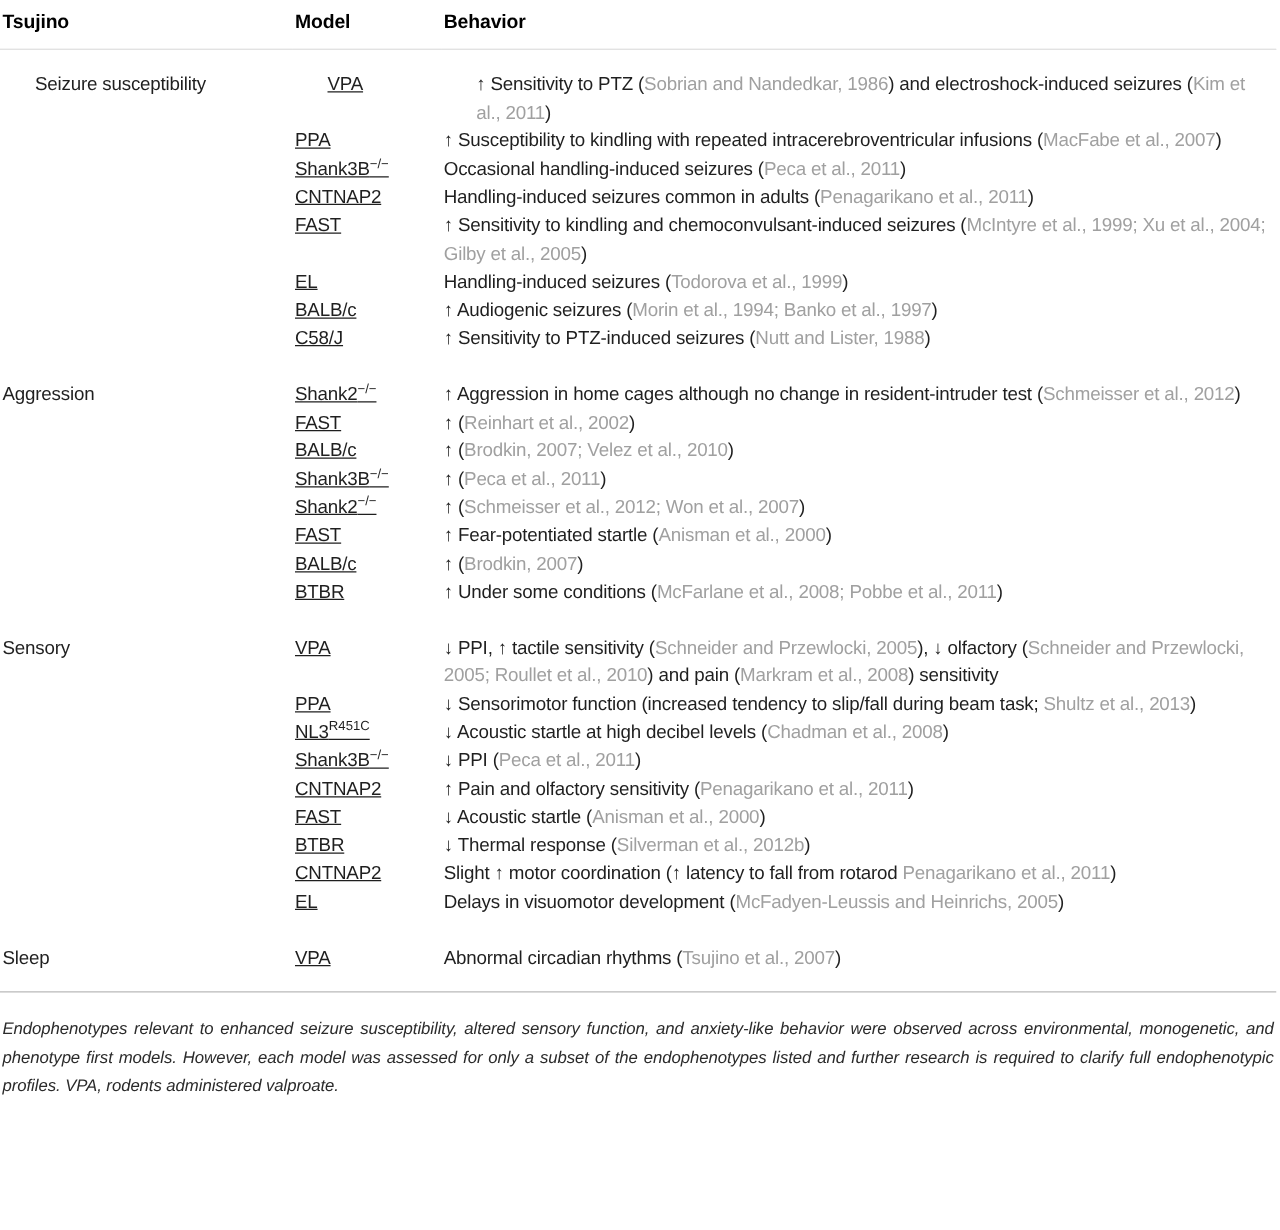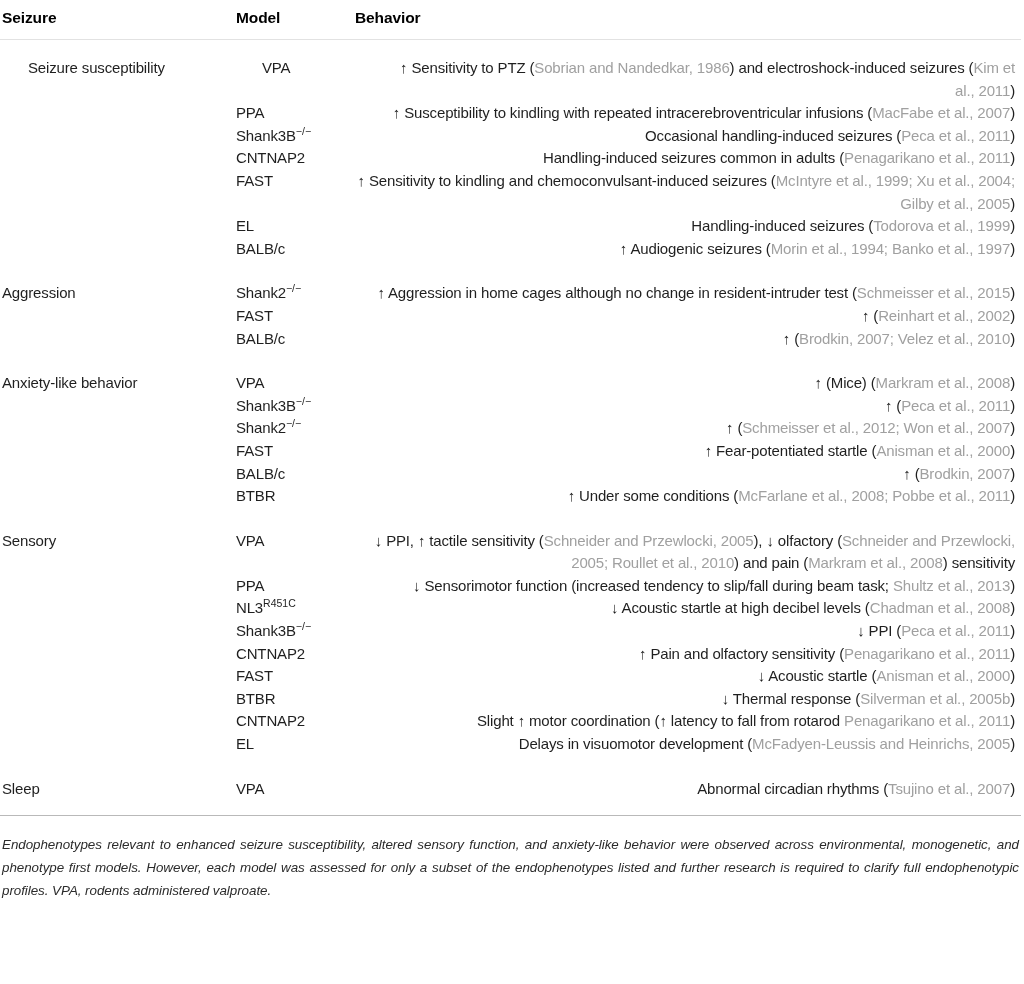--- a/index.html
+++ b/index.html
@@ -47,22 +47,22 @@
 
   tbody td {
     vertical-align: top;
     font-size: 15px;
     line-height: 22.6px;
     padding: 0 8px 0 2px;
     color: #1f1f1f;
     letter-spacing: -0.15px;
   }
   td.domain   { padding-right: 10px; white-space: nowrap; }
-  td.model    { white-space: nowrap; padding-right: 4px; }
-  td.behavior { padding-right: 6px; text-align: right; }
+  td.model    { white-space: nowrap; padding-right: 4px; text-decoration: underline; }
+  td.behavior { padding-right: 6px; }
 
   
   tr.group-start > td { padding-top: 22px; }
   tr.first-row  > td  { padding-top: 17px; padding-left: 28px; }
 
   tbody tr.last-row > td { padding-bottom: 15px; }
 
   .cite {
     color: #a0a0a0;
   }
@@ -100,21 +100,21 @@
 <div class="page">
 
   <table class="endo">
     <colgroup>
       <col class="c-domain">
       <col class="c-model">
       <col class="c-behavior">
     </colgroup>
     <thead>
       <tr>
-        <th>Seizure</th>
+        <th>Tsujino</th>
         <th>Model</th>
         <th>Behavior</th>
       </tr>
     </thead>
     <tbody id="tbody">
         <tr class="first-row">
           <td class="domain">Seizure susceptibility</td>
           <td class="model">VPA</td>
           <td class="behavior"><span class="arrow">↑</span> Sensitivity to PTZ <span class="paren">(</span><span class="cite">Sobrian and Nandedkar, 1986</span><span class="paren">)</span> and electroshock-induced seizures <span class="paren">(</span><span class="cite">Kim et al., 2011</span><span class="paren">)</span></td>
         </tr>
@@ -141,39 +141,39 @@
         <tr class="">
           <td class="domain"></td>
           <td class="model">EL</td>
           <td class="behavior">Handling-induced seizures <span class="paren">(</span><span class="cite">Todorova et al., 1999</span><span class="paren">)</span></td>
         </tr>
         <tr class="">
           <td class="domain"></td>
           <td class="model">BALB/c</td>
           <td class="behavior"><span class="arrow">↑</span> Audiogenic seizures <span class="paren">(</span><span class="cite">Morin et al., 1994; Banko et al., 1997</span><span class="paren">)</span></td>
         </tr>
+        <tr class="">
+          <td class="domain"></td>
+          <td class="model">C58/J</td>
+          <td class="behavior"><span class="arrow">↑</span> Sensitivity to PTZ-induced seizures <span class="paren">(</span><span class="cite">Nutt and Lister, 1988</span><span class="paren">)</span></td>
+        </tr>
         <tr class="group-start">
           <td class="domain">Aggression</td>
           <td class="model">Shank2<sup>−/−</sup></td>
-          <td class="behavior"><span class="arrow">↑</span> Aggression in home cages although no change in resident-intruder test <span class="paren">(</span><span class="cite">Schmeisser et al., 2015</span><span class="paren">)</span></td>
+          <td class="behavior"><span class="arrow">↑</span> Aggression in home cages although no change in resident-intruder test <span class="paren">(</span><span class="cite">Schmeisser et al., 2012</span><span class="paren">)</span></td>
         </tr>
         <tr class="">
           <td class="domain"></td>
           <td class="model">FAST</td>
           <td class="behavior"><span class="arrow">↑</span> <span class="paren">(</span><span class="cite">Reinhart et al., 2002</span><span class="paren">)</span></td>
         </tr>
         <tr class="">
           <td class="domain"></td>
           <td class="model">BALB/c</td>
           <td class="behavior"><span class="arrow">↑</span> <span class="paren">(</span><span class="cite">Brodkin, 2007; Velez et al., 2010</span><span class="paren">)</span></td>
-        </tr>
-        <tr class="group-start">
-          <td class="domain">Anxiety-like behavior</td>
-          <td class="model">VPA</td>
-          <td class="behavior"><span class="arrow">↑</span> (Mice) <span class="paren">(</span><span class="cite">Markram et al., 2008</span><span class="paren">)</span></td>
         </tr>
         <tr class="">
           <td class="domain"></td>
           <td class="model">Shank3B<sup>−/−</sup></td>
           <td class="behavior"><span class="arrow">↑</span> <span class="paren">(</span><span class="cite">Peca et al., 2011</span><span class="paren">)</span></td>
         </tr>
         <tr class="">
           <td class="domain"></td>
           <td class="model">Shank2<sup>−/−</sup></td>
           <td class="behavior"><span class="arrow">↑</span> <span class="paren">(</span><span class="cite">Schmeisser et al., 2012; Won et al., 2007</span><span class="paren">)</span></td>
@@ -219,21 +219,21 @@
           <td class="behavior"><span class="arrow">↑</span> Pain and olfactory sensitivity <span class="paren">(</span><span class="cite">Penagarikano et al., 2011</span><span class="paren">)</span></td>
         </tr>
         <tr class="">
           <td class="domain"></td>
           <td class="model">FAST</td>
           <td class="behavior"><span class="arrow">↓</span> Acoustic startle <span class="paren">(</span><span class="cite">Anisman et al., 2000</span><span class="paren">)</span></td>
         </tr>
         <tr class="">
           <td class="domain"></td>
           <td class="model">BTBR</td>
-          <td class="behavior"><span class="arrow">↓</span> Thermal response <span class="paren">(</span><span class="cite">Silverman et al., 2005b</span><span class="paren">)</span></td>
+          <td class="behavior"><span class="arrow">↓</span> Thermal response <span class="paren">(</span><span class="cite">Silverman et al., 2012b</span><span class="paren">)</span></td>
         </tr>
         <tr class="">
           <td class="domain"></td>
           <td class="model">CNTNAP2</td>
           <td class="behavior">Slight <span class="arrow">↑</span> motor coordination (<span class="arrow">↑</span> latency to fall from rotarod <span class="cite">Penagarikano et al., 2011</span><span class="paren">)</span></td>
         </tr>
         <tr class="">
           <td class="domain"></td>
           <td class="model">EL</td>
           <td class="behavior">Delays in visuomotor development <span class="paren">(</span><span class="cite">McFadyen-Leussis and Heinrichs, 2005</span><span class="paren">)</span></td>

